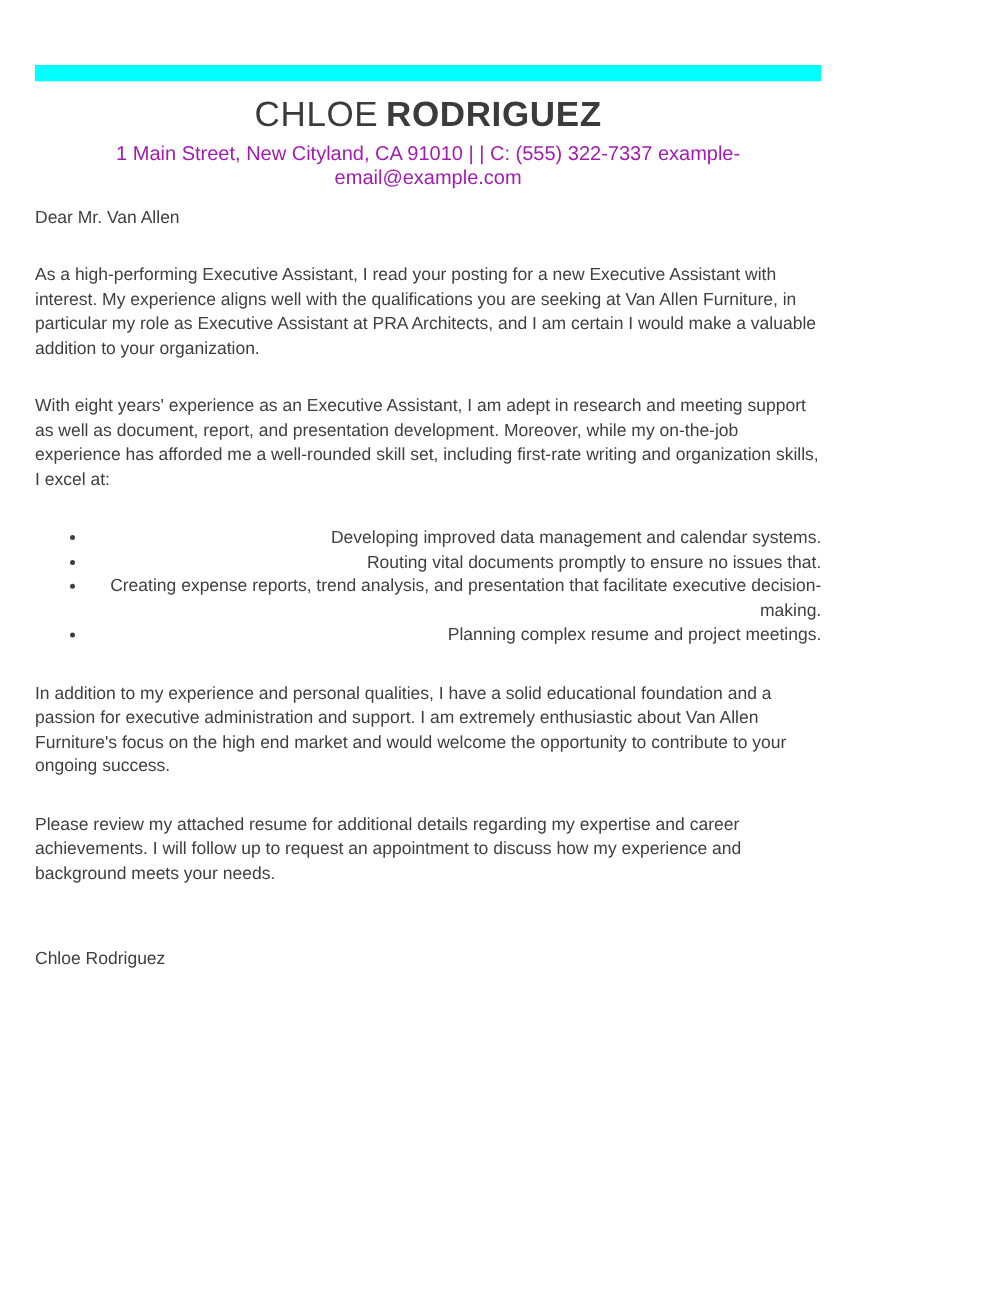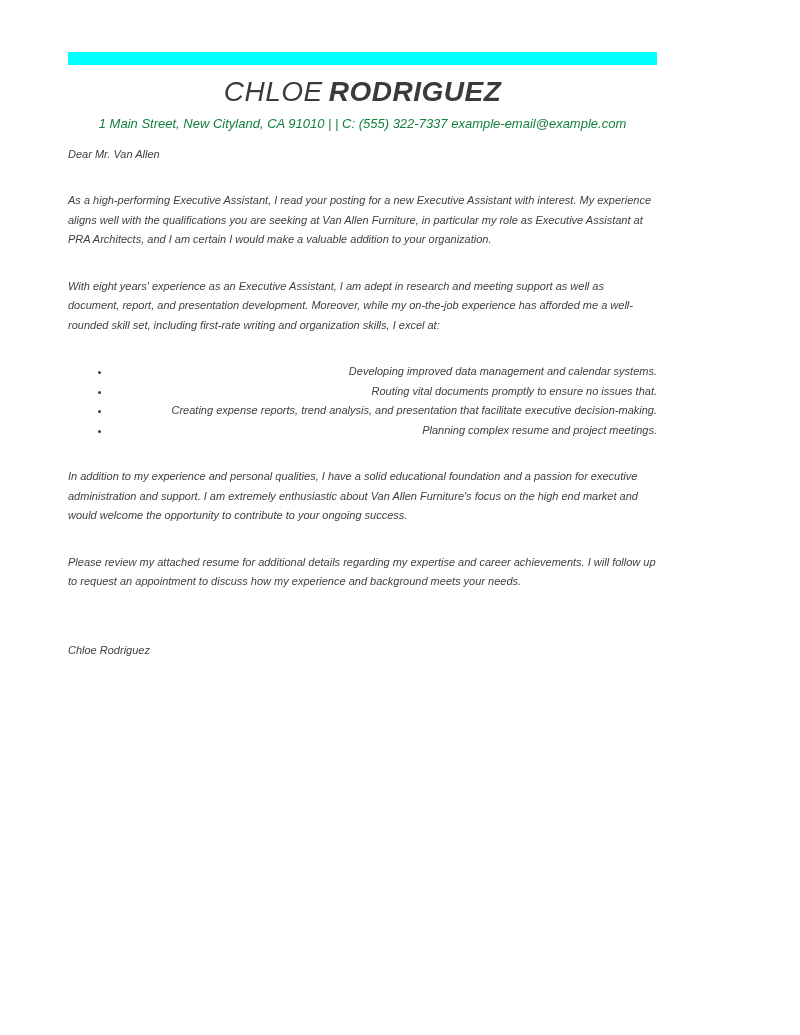--- a/index.html
+++ b/index.html
@@ -11,49 +11,48 @@
     width: 800px;
     height: 1035px;
     font-family: "Liberation Sans", sans-serif;
     color: #3f3f3f;
     overflow: hidden;
   }
   .page {
     box-sizing: border-box;
     width: 708px;
     height: 1035px;
-    padding: 52px 51px 0 68px;
-    font-style: italic;
+    padding: 52px 51px 0 28px;
   }
   .accent-bar {
     height: 13px;
     background: #00ffff;
     margin-bottom: 10px;
   }
   .name {
     text-align: center;
     font-size: 28px;
     line-height: 1.2;
     letter-spacing: 0.5px;
     color: #3b3b3b;
     white-space: nowrap;
   }
   .name .last {
     font-weight: bold;
     margin-left: 0.22em;
   }
   .contact {
     text-align: center;
-    font-size: 13px;
+    font-size: 16px;
     line-height: 19px;
     margin-top: 5px;
-    color: #15803d;
+    color: #a21caf;
   }
   .letter {
-    font-size: 11px;
+    font-size: 14px;
     line-height: 19.5px;
   }
   .salutation {
     margin-top: 12px;
   }
   .letter p {
     margin: 27px 0;
   }
   .letter ul {
     margin: 14px 0;

